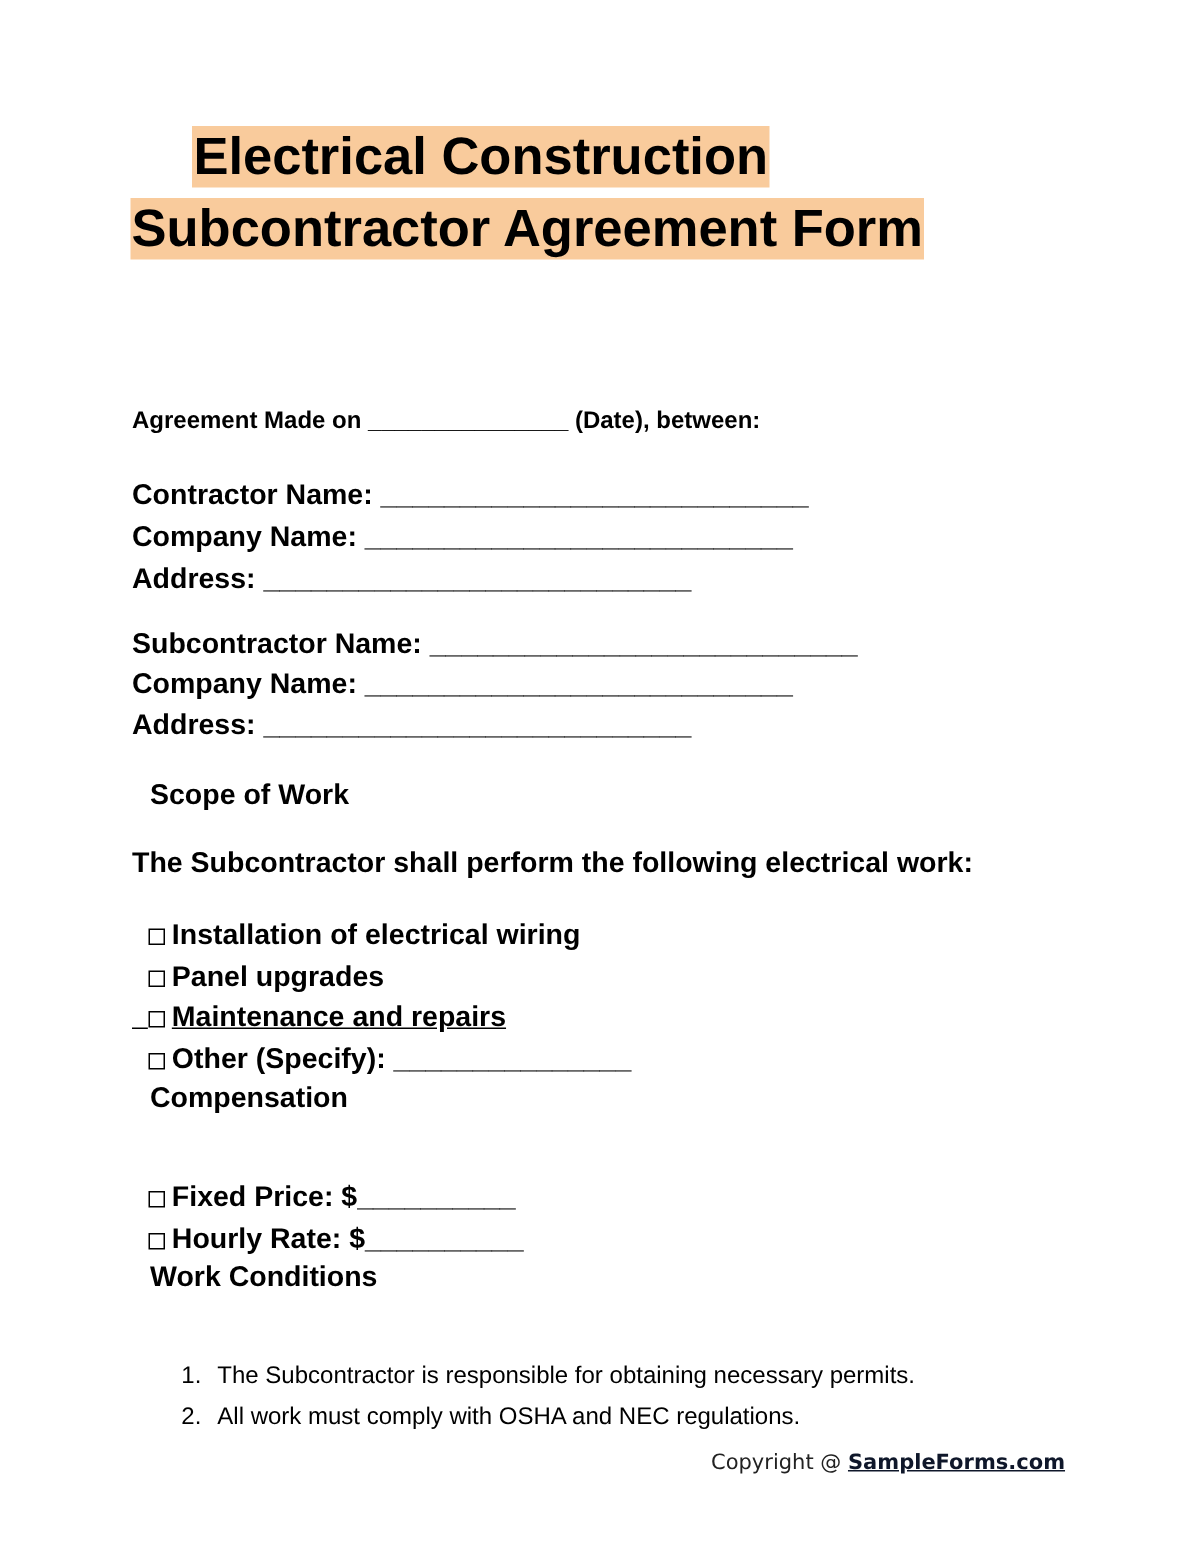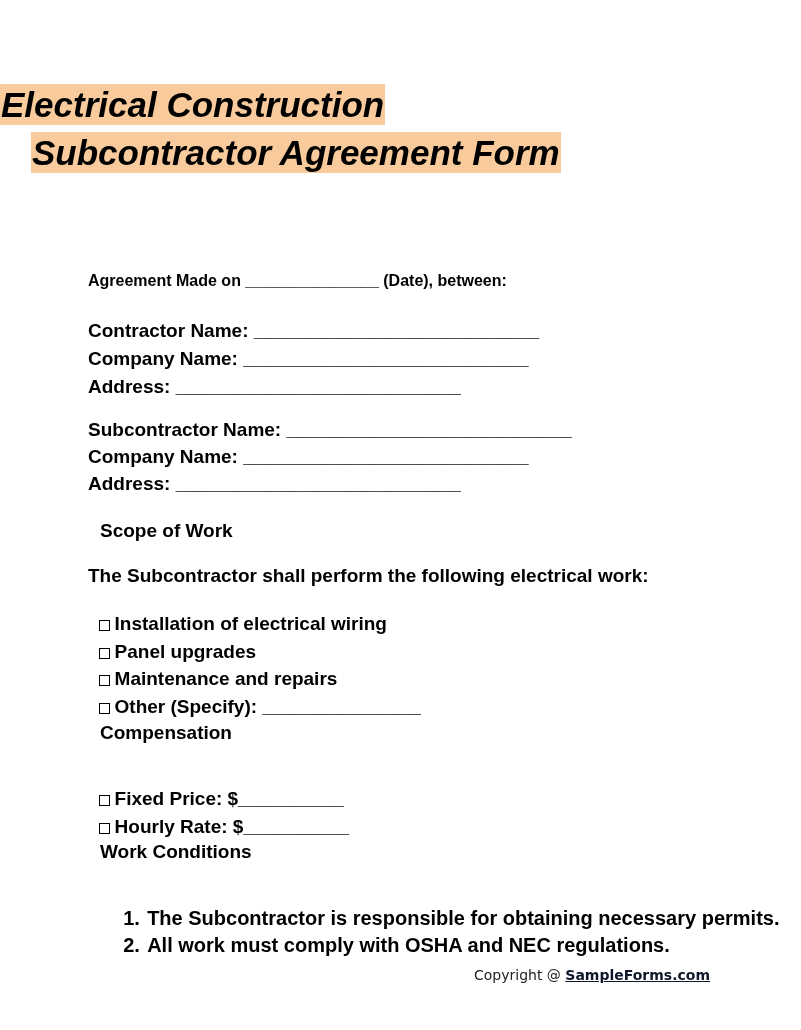--- a/index.html
+++ b/index.html
@@ -12,22 +12,21 @@
       height: 1030px;
       position: relative;
       overflow: hidden;
       font-family: "Liberation Sans", sans-serif;
       color: #000000;
     }
     .title-wrap {
       position: absolute;
       left: 0;
       width: 641px;
-      text-align: left;
-      font-style: italic;
+      text-align: center;
     }
     .title-line {
       display: inline-block;
       background: #f9cb9c;
       font-weight: bold;
       font-size: 35px;
       line-height: 41px;
       padding: 0 1px;
       white-space: nowrap;
     }
@@ -52,22 +51,22 @@
       width: 11px;
       height: 11px;
       border: 1.5px solid #000;
       box-sizing: border-box;
       margin-right: 5px;
       vertical-align: -1px;
     }
     .ol-item {
       position: absolute;
       left: 112px;
-      font-weight: bold;
-      font-size: 20px;
+      font-weight: normal;
+      font-size: 16px;
       line-height: 20px;
       white-space: pre;
     }
     .ol-num {
       display: inline-block;
       width: 24px;
     }
     .footer {
       position: absolute;
       left: 474px;
@@ -106,21 +105,21 @@
 
 <div class="heading" style="top:521px;">Scope of Work</div>
 <div class="line" style="top:566px;">The Subcontractor shall perform the following electrical work:</div>
 
 <div class="line" style="top:594px;">
   <span class="cb"></span><span>Installation of electrical wiring</span>
 </div>
 <div class="line" style="top:622px;">
   <span class="cb"></span><span>Panel upgrades</span>
 </div>
-<div class="line" style="top:649px;">
+<div class="line" style="top:649px;text-decoration:underline;">
   <span class="cb"></span><span>Maintenance and repairs</span>
 </div>
 <div class="line" style="top:677px;">
   <span class="cb"></span><span>Other (Specify): _______________</span>
 </div>
 
 <div class="heading" style="top:723px;">Compensation</div>
 
 <div class="line" style="top:769px;">
   <span class="cb"></span><span>Fixed Price: $__________</span>

